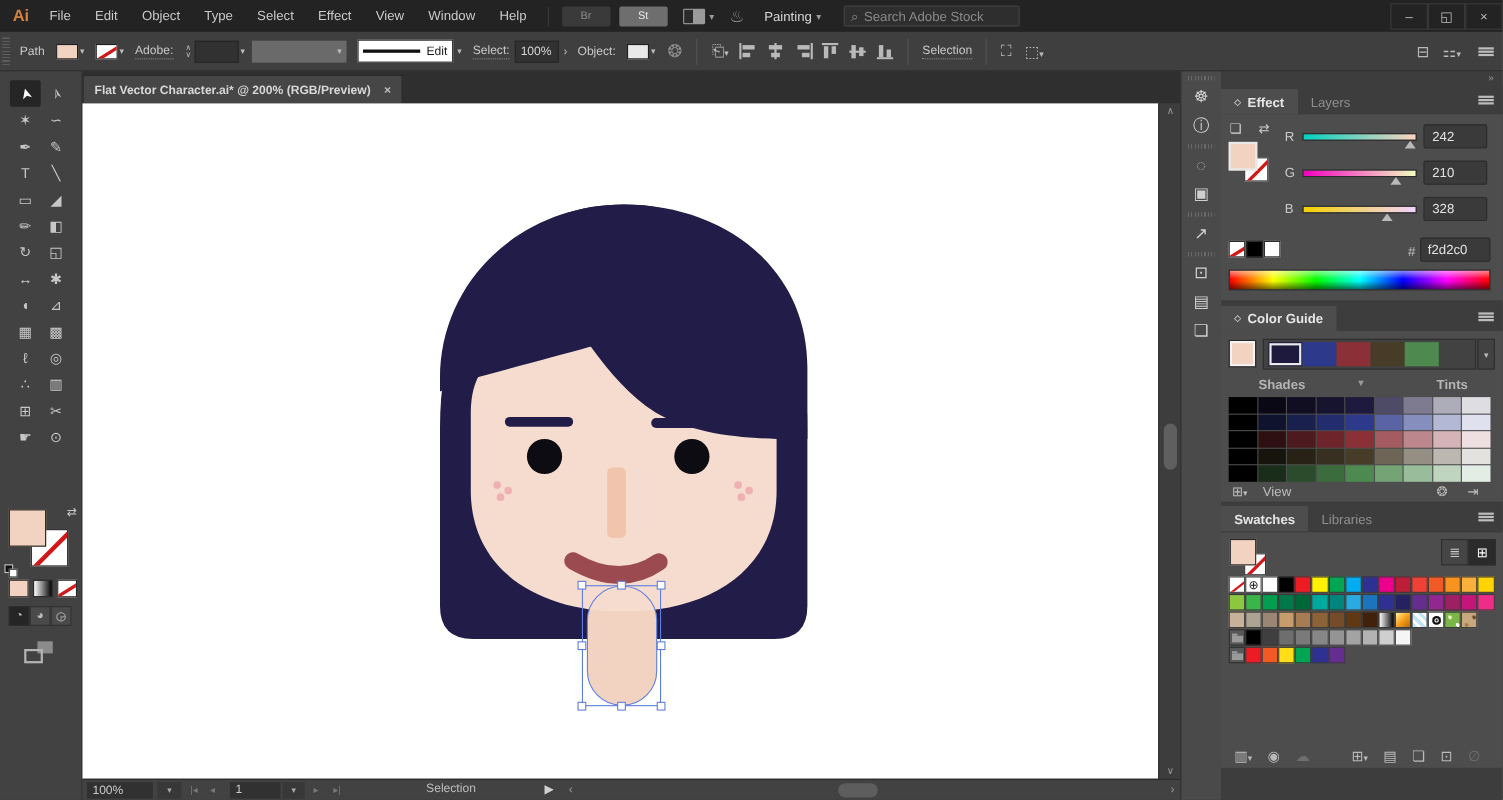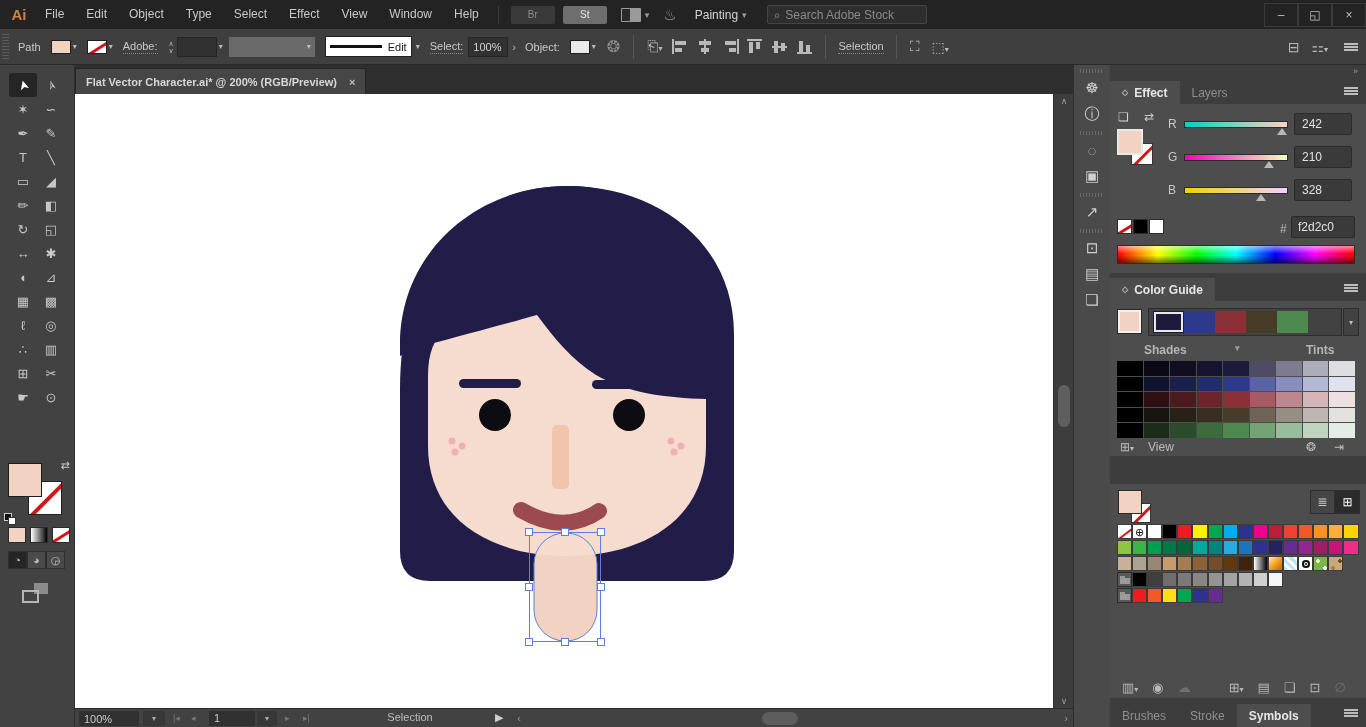--- a/index.html
+++ b/index.html
@@ -654,20 +654,29 @@
         <div style="background: rgb(228, 237, 229);"></div>
       </div>
     <div id="cg-foot">
       <span style="position:absolute;left:10px;">⊞<span style="font-size:8px;">▾</span></span>
       <span style="position:absolute;left:38px;">View</span>
       <span style="position:absolute;left:196px;">❂</span>
       <span style="position:absolute;left:224px;">⇥</span>
     </div>
   </div>
 
+  <div class="phead" style="top:392px;">
+    <div class="ptab on">
+        <span>Swatches</span>
+      </div>
+    <div class="ptab">
+        <span>Libraries</span>
+      </div>
+    <span class="pmenu hamb"></span>
+  </div>
   <div class="pbody" style="top:419px;height:214px;">
     <div id="sw-fsmini">
       <div id="sw-stroke"></div>
       <div id="sw-fill" style="background: rgb(242, 210, 192);"></div>
     </div>
     <div id="viewtoggles">
       <div class="vt">≣</div>
       <div class="vt on">⊞</div>
     </div>
     <div id="swgrid">
@@ -752,19 +761,13 @@
       <span>◉</span>
       <span class="dim">☁</span>
       <span style="margin-left:24px;">⊞<span style="font-size:8px;">▾</span></span>
       <span>▤</span>
       <span>❏</span>
       <span>⊡</span>
       <span class="dim">∅</span>
     </div>
   </div>
 
-  <div id="btabs">
-      <div class="ptab">Brushes</div>
-      <div class="ptab">Stroke</div>
-      <div class="ptab on">Symbols</div>
-      <span class="pmenu hamb"></span>
-    </div>
 </div>
 
 </body></html>

